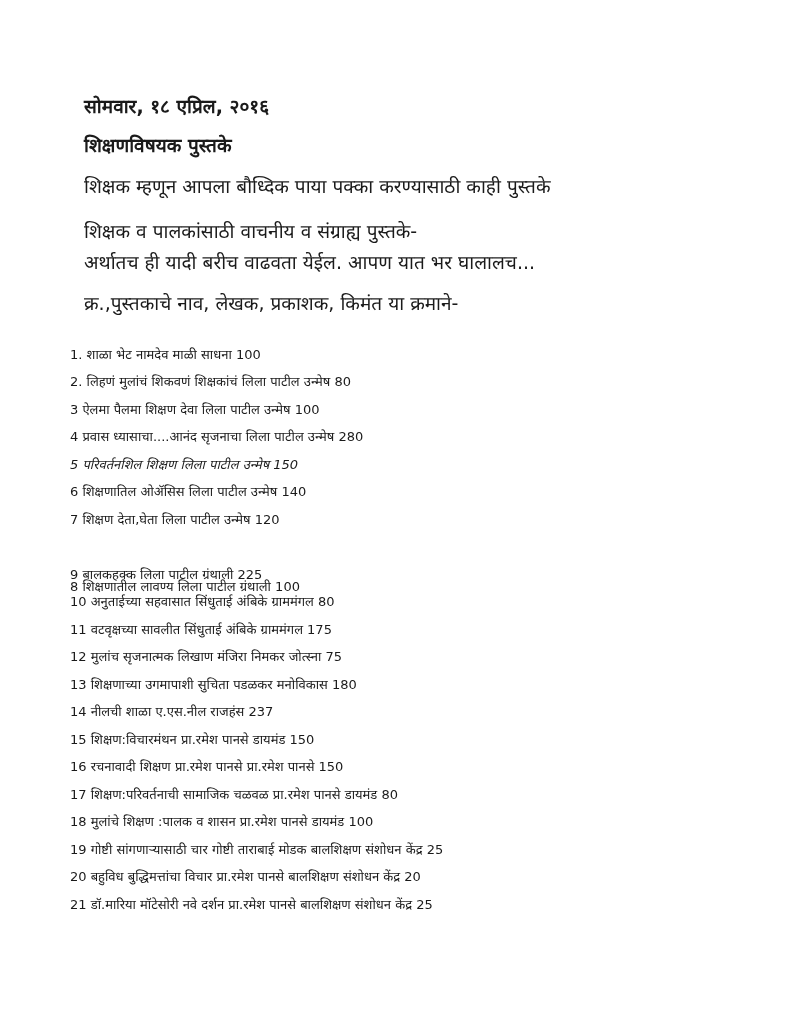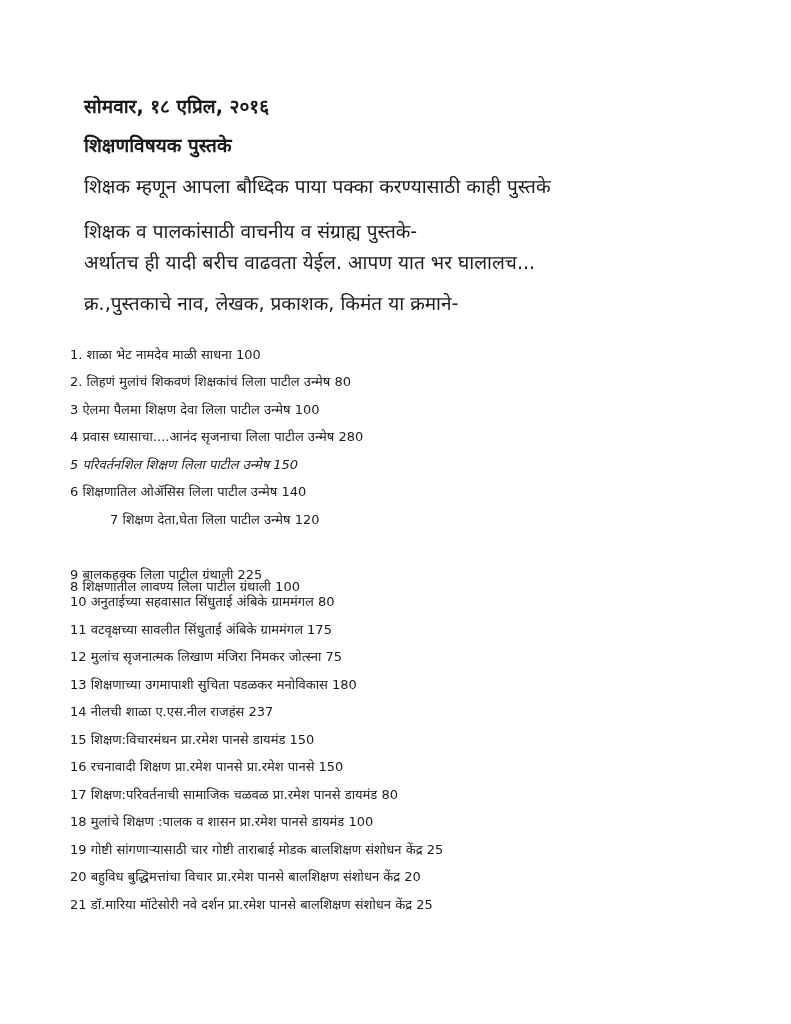--- a/index.html
+++ b/index.html
@@ -21,21 +21,21 @@
   <div class="line" style="top:253px;">अर्थातच ही यादी बरीच वाढवता येईल. आपण यात भर घालालच...</div>
   <div class="line" style="top:294px;">क्र.,पुस्तकाचे नाव, लेखक, प्रकाशक, किमंत या क्रमाने-</div>
 
   <div>
     <div class="line item" style="top:346px;">1. शाळा भेट नामदेव माळी साधना 100</div>
     <div class="line item" style="top:373px;">2. लिहणं मुलांचं शिकवणं शिक्षकांचं लिला पाटील उन्मेष 80</div>
     <div class="line item" style="top:401px;">3 ऐलमा पैलमा शिक्षण देवा लिला पाटील उन्मेष 100</div>
     <div class="line item" style="top:428px;">4 प्रवास ध्यासाचा....आनंद सृजनाचा लिला पाटील उन्मेष 280</div>
     <div class="line item" style="top:456px;font-style:italic;">5 परिवर्तनशिल शिक्षण लिला पाटील उन्मेष 150</div>
     <div class="line item" style="top:483px;">6 शिक्षणातिल ओॲसिस लिला पाटील उन्मेष 140</div>
-    <div class="line item" style="top:511px;margin-left:40px;">7 शिक्षण देता,घेता लिला पाटील उन्मेष 120</div>
+    <div class="line item" style="top:511px;">7 शिक्षण देता,घेता लिला पाटील उन्मेष 120</div>
     <div class="line item" style="top:538px;margin-top:40px;">8 शिक्षणातील  लावण्य लिला पाटील ग्रंथाली 100</div>
     <div class="line item" style="top:566px;">9 बालकहक्क लिला पाटील ग्रंथाली 225</div>
     <div class="line item" style="top:593px;">10 अनुताईच्या सहवासात सिंधुताई अंबिके ग्राममंगल 80</div>
     <div class="line item" style="top:621px;text-align:right;">11 वटवृक्षच्या सावलीत सिंधुताई अंबिके ग्राममंगल 175</div>
     <div class="line item" style="top:648px;">12 मुलांच सृजनात्मक लिखाण मंजिरा निमकर जोत्स्ना 75</div>
     <div class="line item" style="top:676px;">13 शिक्षणाच्या उगमापाशी सुचिता पडळकर मनोविकास 180</div>
     <div class="line item" style="top:703px;">14 नीलची शाळा ए.एस.नील राजहंस 237</div>
     <div class="line item" style="top:731px;">15 शिक्षण:विचारमंथन प्रा.रमेश पानसे डायमंड 150</div>
     <div class="line item" style="top:758px;">16 रचनावादी शिक्षण प्रा.रमेश पानसे प्रा.रमेश पानसे 150</div>
     <div class="line item" style="top:786px;">17 शिक्षण:परिवर्तनाची सामाजिक चळवळ प्रा.रमेश पानसे डायमंड 80</div>

